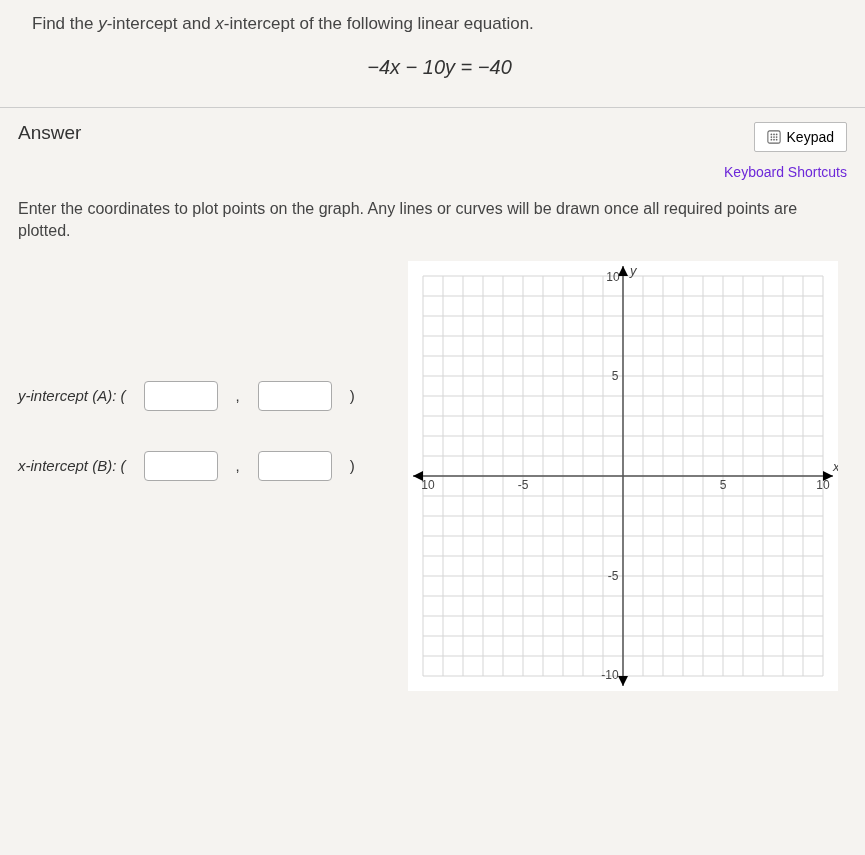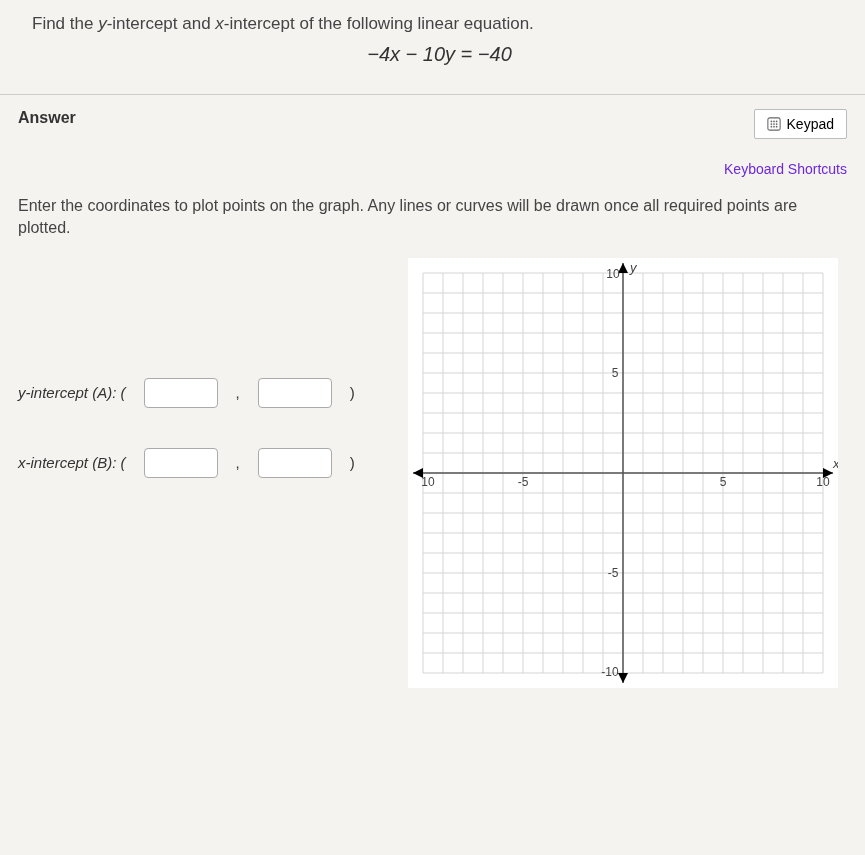--- a/index.html
+++ b/index.html
@@ -17,35 +17,35 @@
 }
 .question-text {
   font-size: 17px;
   color: #444;
   font-style: italic;
 }
 .question-text .normal { font-style: normal; }
 .equation {
   text-align: center;
   font-size: 20px;
-  margin-top: 9px;
+  margin-top: 22px;
   font-style: italic;
 }
 .answer-block { padding: 14px 18px; }
 .answer-header {
   display: flex;
   justify-content: space-between;
   align-items: flex-start;
 }
-.answer-label { font-weight: bold; font-size: 16px; color: #333; }
+.answer-label { font-weight: normal; font-size: 19px; color: #333; }
 .header-right {
   display: flex;
   flex-direction: column;
   align-items: flex-end;
-  gap: 22px;
+  gap: 12px;
 }
 .keypad-btn {
   display: inline-flex;
   align-items: center;
   gap: 6px;
   border: 1px solid #bbb;
   background: #fff;
   padding: 6px 12px;
   font-size: 14px;
   border-radius: 2px;

